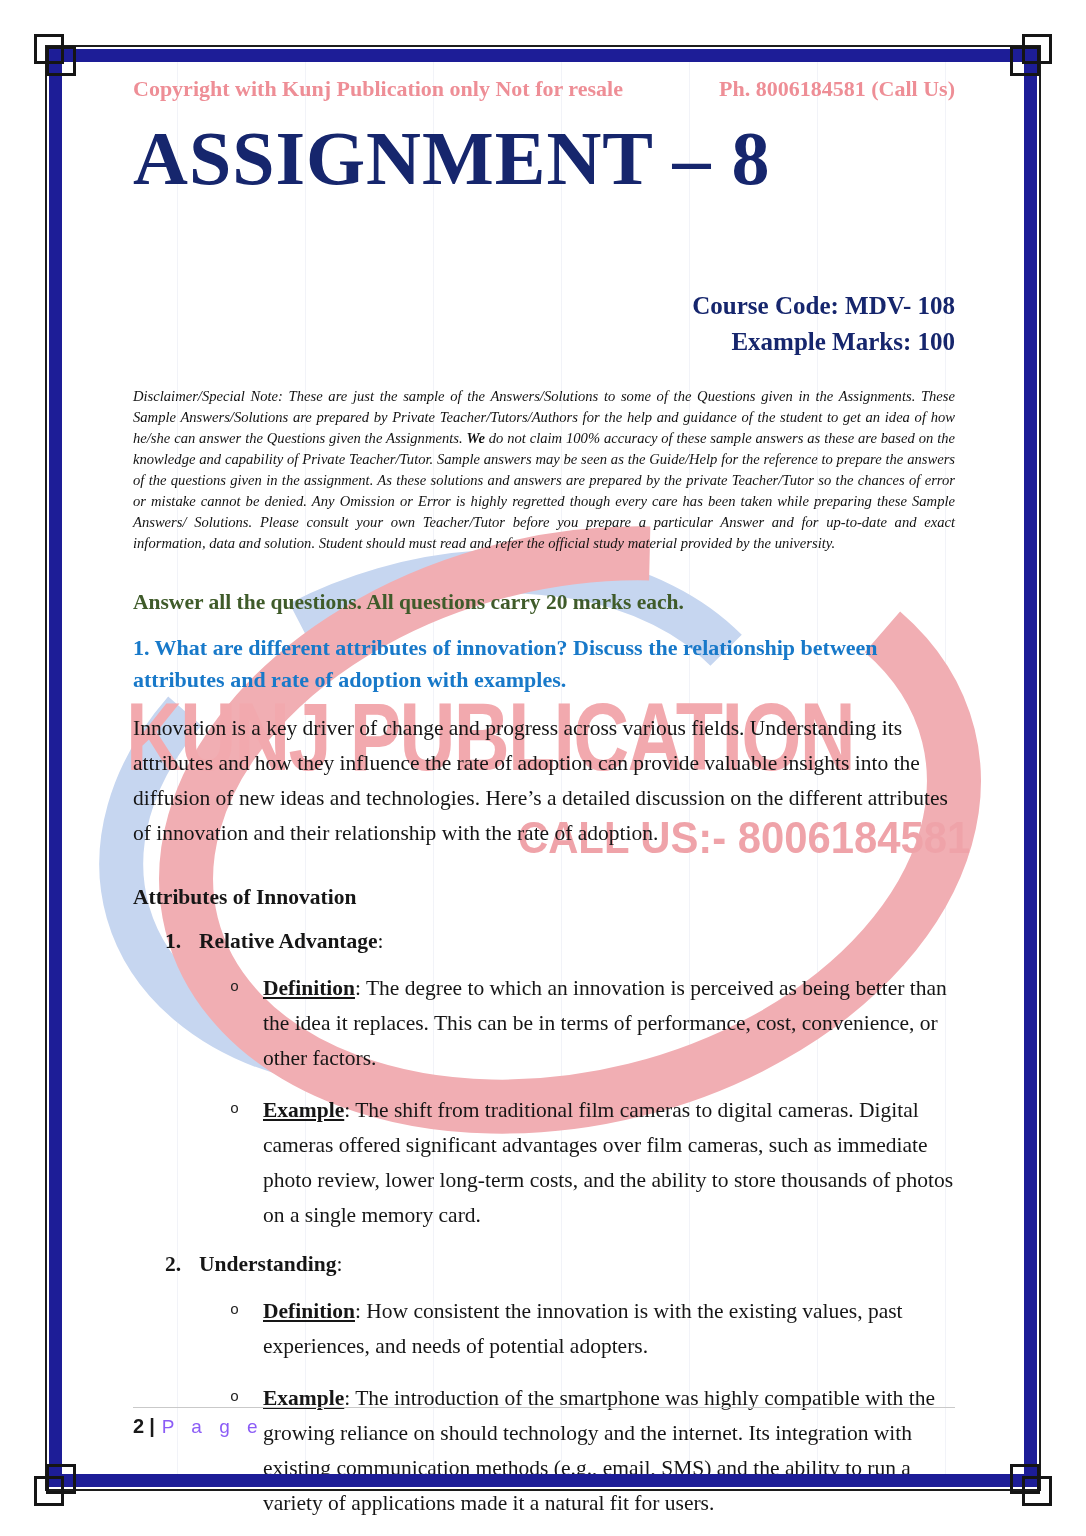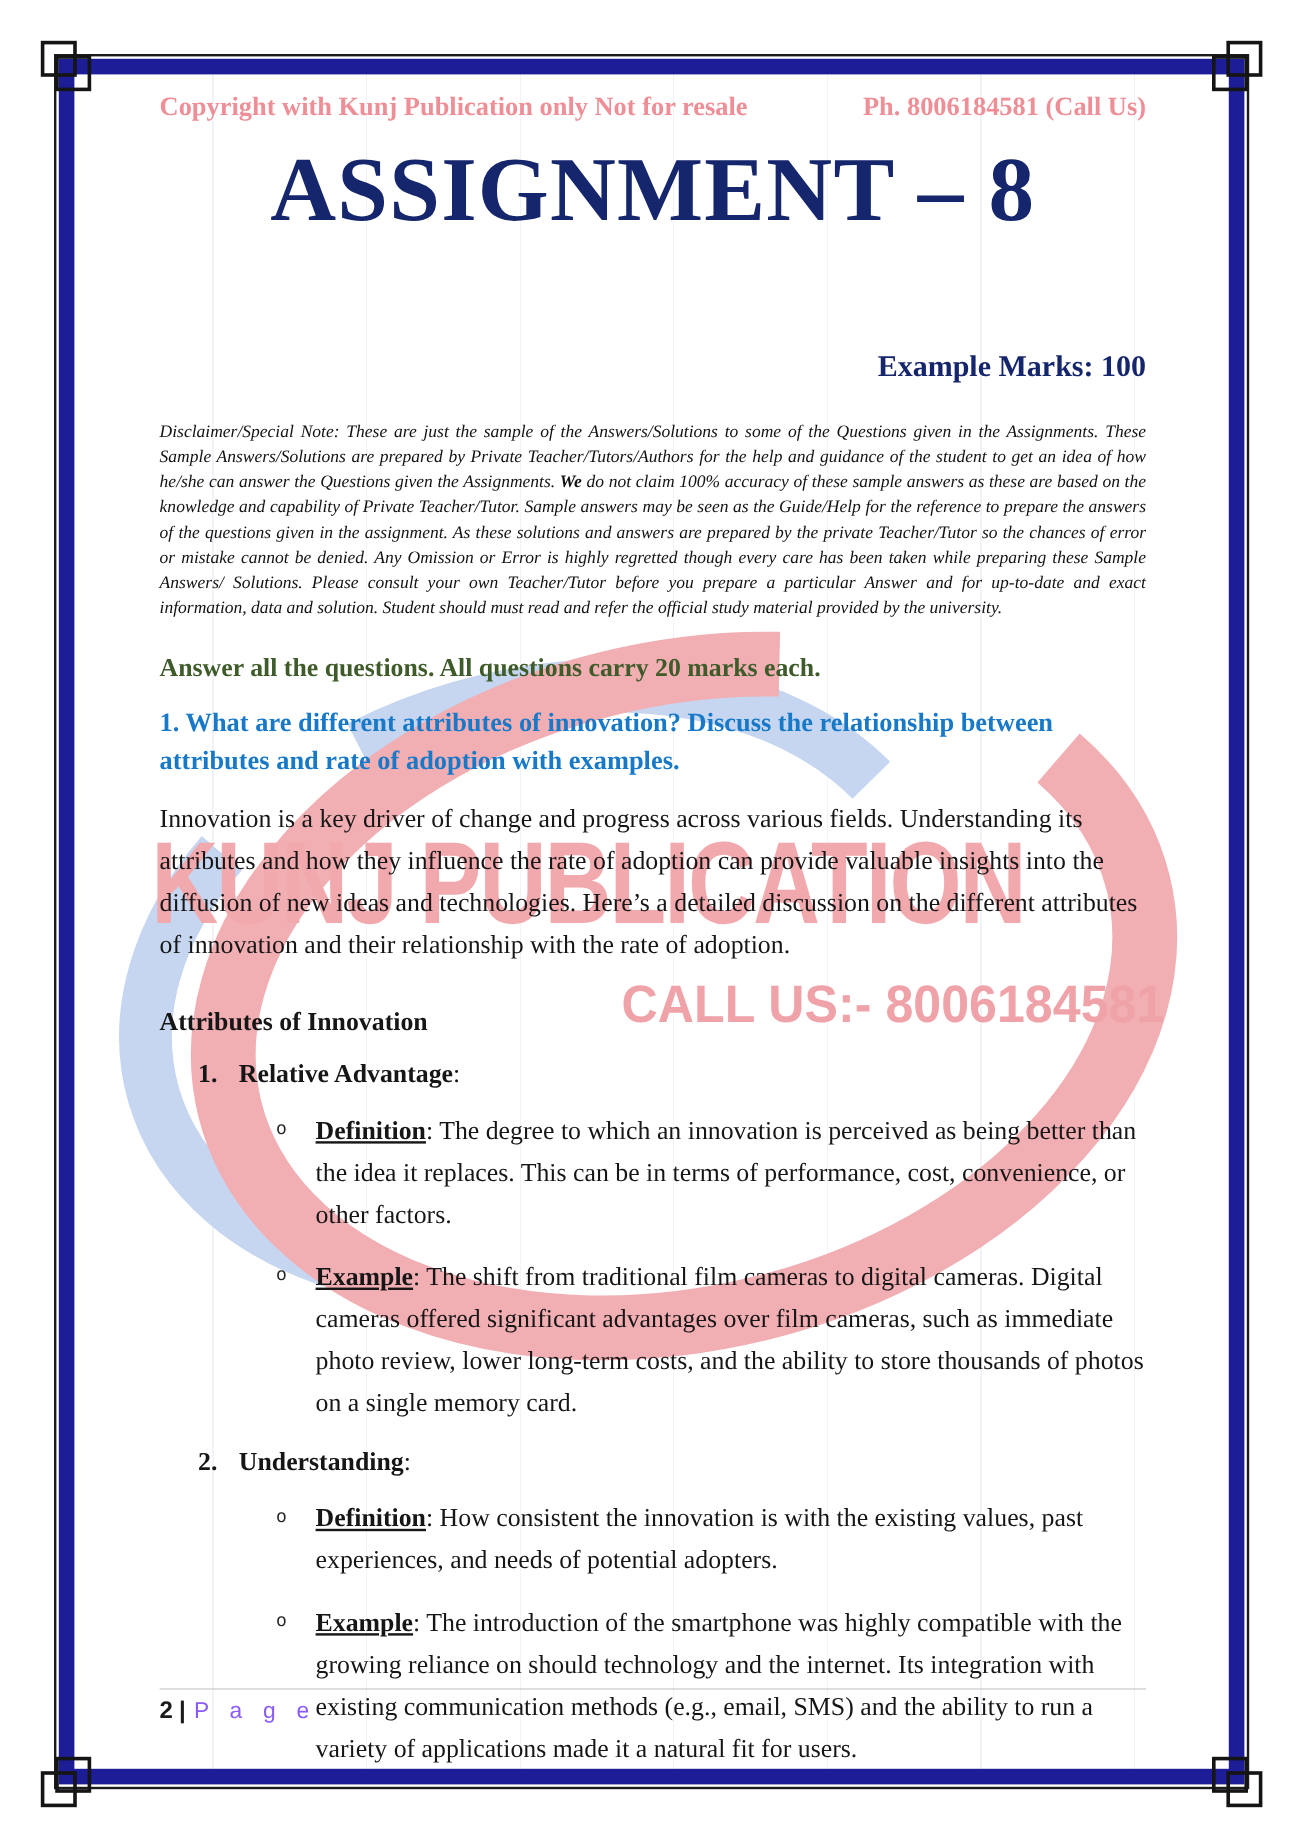--- a/index.html
+++ b/index.html
@@ -35,30 +35,30 @@
     left:518px;top:816px;font-family:"Liberation Sans",sans-serif;font-weight:700;
     font-size:44px;color:#efa3a9;white-space:nowrap;transform:scaleX(0.95);transform-origin:left top;line-height:1;
   }
   
   .content{position:absolute;left:133px;top:76px;width:822px;z-index:1;}
   .copyright-row{
     display:flex;justify-content:space-between;align-items:baseline;
     color:#ee8e96;font-weight:700;font-size:22px;line-height:1.2;
   }
   .doc-title{
-    margin-top:14px;text-align:center;color:#16266d;font-weight:700;
+    margin-top:14px;color:#16266d;font-weight:700;
     font-size:76px;line-height:1.12;letter-spacing:1px;
   }
   .course-block{margin-top:86px;text-align:right;color:#16266d;font-weight:700;font-size:25px;line-height:1.45;}
   .disclaimer{
     margin-top:26px;font-style:italic;font-size:14.6px;line-height:21px;
     text-align:justify;color:#121212;
   }
   .disclaimer b{font-style:italic;}
-  .instruction{margin-top:25px;font-weight:700;font-size:21.5px;color:#3f5b2a;line-height:1.3;}
+  .instruction{margin-top:35px;font-weight:700;font-size:21.5px;color:#3f5b2a;line-height:1.3;}
   .question{margin-top:15px;font-weight:700;font-size:22px;color:#1879c9;line-height:1.48;}
   .intro{margin-top:14px;font-size:21.5px;line-height:35px;}
   .section-heading{margin-top:34px;font-weight:700;font-size:21.5px;}
   .attr-title{margin-top:19px;padding-left:32px;font-size:21.5px;display:flex;}
   .attr-title .num{font-weight:700;width:34px;}
   .attr-title b{font-weight:700;}
   .bullet{display:flex;margin-left:97px;margin-top:17px;}
   .bullet .marker{
     width:33px;flex:0 0 33px;font-family:"Liberation Mono",monospace;
     font-size:15px;line-height:33px;color:#222;
@@ -106,20 +106,21 @@
 <div class="content">
 
   <div class="copyright-row">
     <span>Copyright with Kunj Publication only Not for resale</span>
     <span>Ph. 8006184581 (Call Us)</span>
   </div>
 
   <div class="doc-title">ASSIGNMENT – 8</div>
 
   <div class="course-block">
+    <div>Course Code: MDV- 108</div>
     <div>Example Marks: 100</div>
   </div>
 
   <div class="disclaimer">
     <span>Disclaimer/Special Note: These are just the sample of the Answers/Solutions to some of the Questions given in the Assignments. These Sample Answers/Solutions are prepared by Private Teacher/Tutors/Authors for the help and guidance of the student to get an idea of how he/she can answer the Questions given the Assignments. </span><b>We</b><span> do not claim 100% accuracy of these sample answers as these are based on the knowledge and capability of Private Teacher/Tutor. Sample answers may be seen as the Guide/Help for the reference to prepare the answers of the questions given in the assignment. As these solutions and answers are prepared by the private Teacher/Tutor so the chances of error or mistake cannot be denied. Any Omission or Error is highly regretted though every care has been taken while preparing these Sample Answers/ Solutions. Please consult your own Teacher/Tutor before you prepare a particular Answer and for up-to-date and exact information, data and solution. Student should must read and refer the official study material provided by the university.</span>
   </div>
 
   <div class="instruction">Answer all the questions. All questions carry 20 marks each.</div>
 
   <div class="question">1. What are different attributes of innovation? Discuss the relationship between attributes and rate of adoption with examples.</div>

